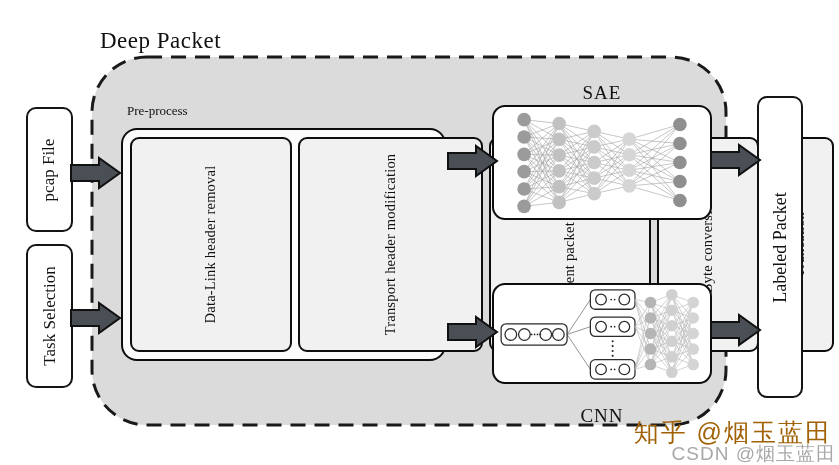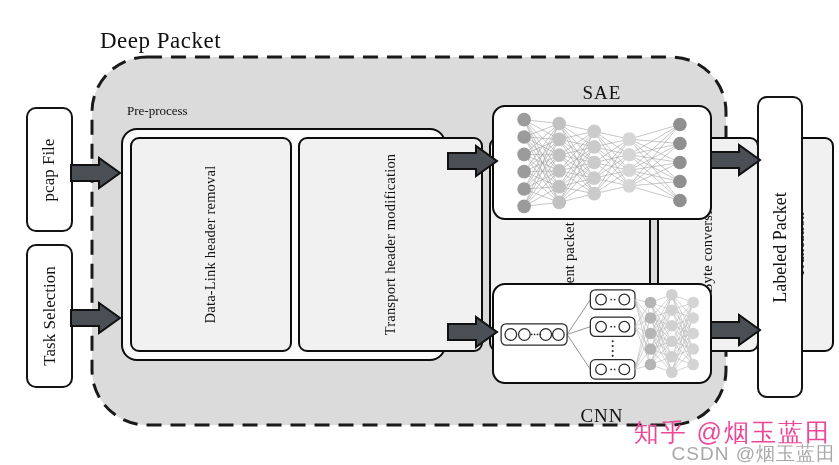--- a/index.html
+++ b/index.html
@@ -39,21 +39,21 @@
   .sae-label{left:492px;top:82px;}
   .cnn-label{left:492px;top:405px;text-align:center;}
   .net-box{
     position:absolute;background:#fff;border:2.5px solid #0d0d0d;border-radius:13px;
     box-sizing:border-box;
   }
   .sae-box{left:492px;top:105px;width:220px;height:115px;}
   .cnn-box{left:492px;top:283px;width:220px;height:101px;}
   .net-box svg{width:100%;height:100%;display:block;border-radius:10px;}
   .wm{position:absolute;font-family:"Liberation Sans","DejaVu Sans",sans-serif;white-space:nowrap;z-index:9;}
-  .wm-zhihu{right:7px;top:416px;font-size:25px;color:#ec4899;letter-spacing:2px;}
+  .wm-zhihu{right:7px;top:416px;font-size:25px;color:#a16207;letter-spacing:2px;}
   .wm-csdn{right:3px;top:441px;font-size:19px;color:#a8a8a8;letter-spacing:1px;}
 </style>
 </head>
 <body>
 
 <div class="stage">
 
   <div class="title">Deep Packet</div>
 
   <div class="region">

